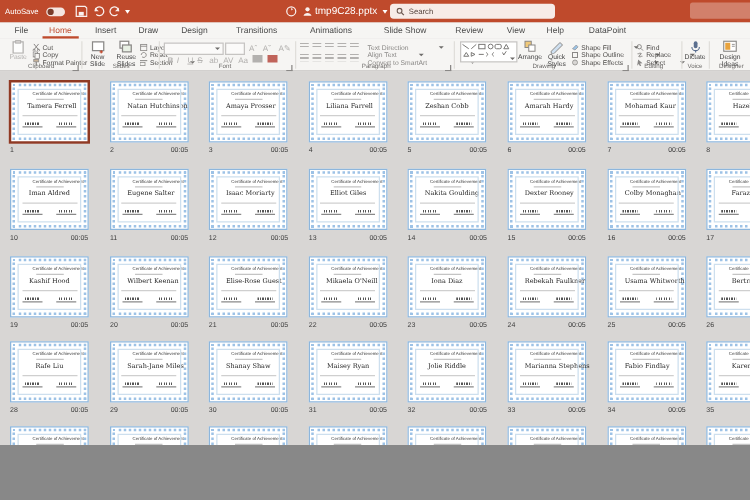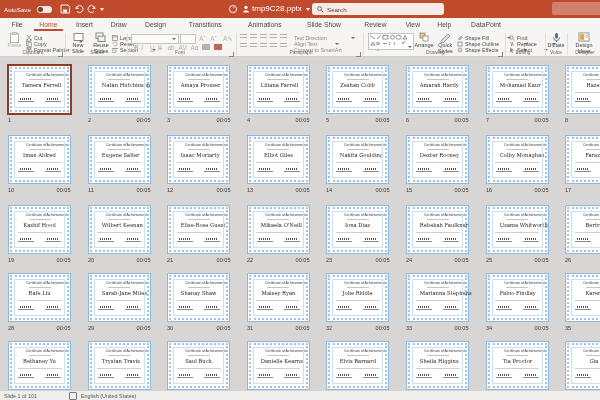--- a/index.html
+++ b/index.html
@@ -1,16 +1,16 @@
 <!DOCTYPE html>
 <html><head>
 <meta charset="utf-8">
 <style>
   html,body{margin:0;padding:0;background:#888;}
-  #app{position:relative;width:600px;height:400px;overflow:hidden;background:#d8d6d4;
+  #app{position:relative;width:600px;height:356px;overflow:hidden;background:#d8d6d4;
        font-family:"Liberation Sans",sans-serif;-webkit-font-smoothing:antialiased;}
   
   .titlebar{position:absolute;left:0;top:0;width:600px;height:18px;background:#bf4a2c;}
   .tb-item{position:absolute;top:0;height:18px;display:flex;align-items:center;color:#fff;}
   .tsm{font-size:10px;transform:scale(.62);transform-origin:0 50%;white-space:nowrap;display:inline-block;color:#fff;}
   .toggle{position:absolute;left:37px;top:6px;width:15px;height:7px;background:#f5e6e1;border-radius:4px;}
   .toggle .knob{position:absolute;left:1px;top:1px;width:5px;height:5px;border-radius:50%;background:#7a3c2b;}
   .qat-icon{position:absolute;top:4px;width:10px;height:10px;opacity:.92;}
   .caret{width:0;height:0;border-left:2.5px solid transparent;border-right:2.5px solid transparent;border-top:3px solid #fff;display:inline-block;}
   .fname{position:absolute;left:252px;top:4px;color:#fff;font-size:8px;white-space:nowrap;}

